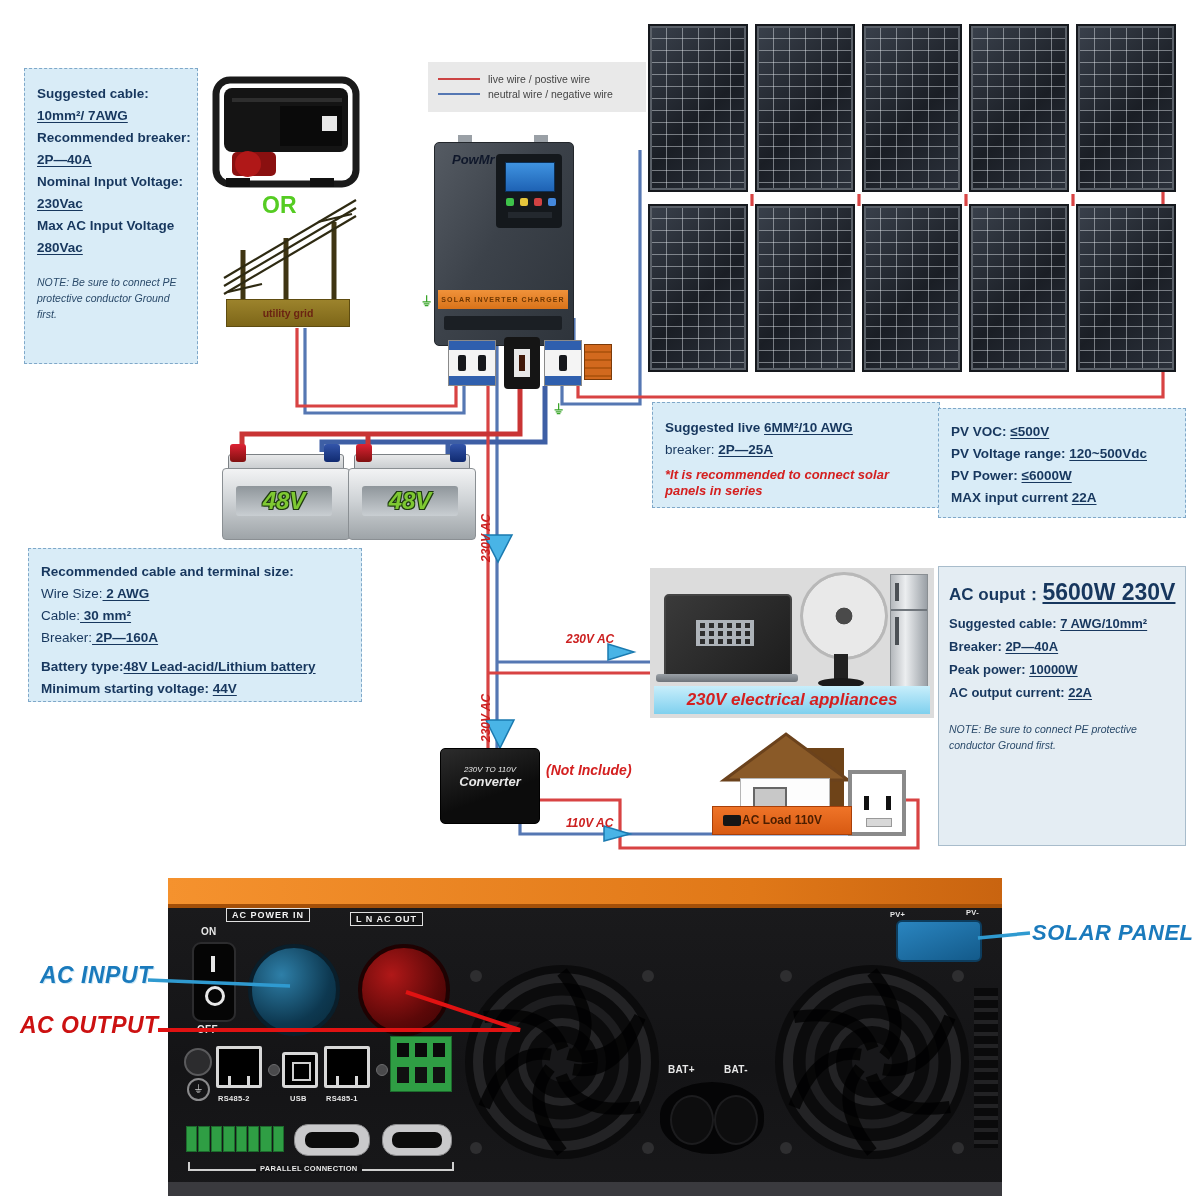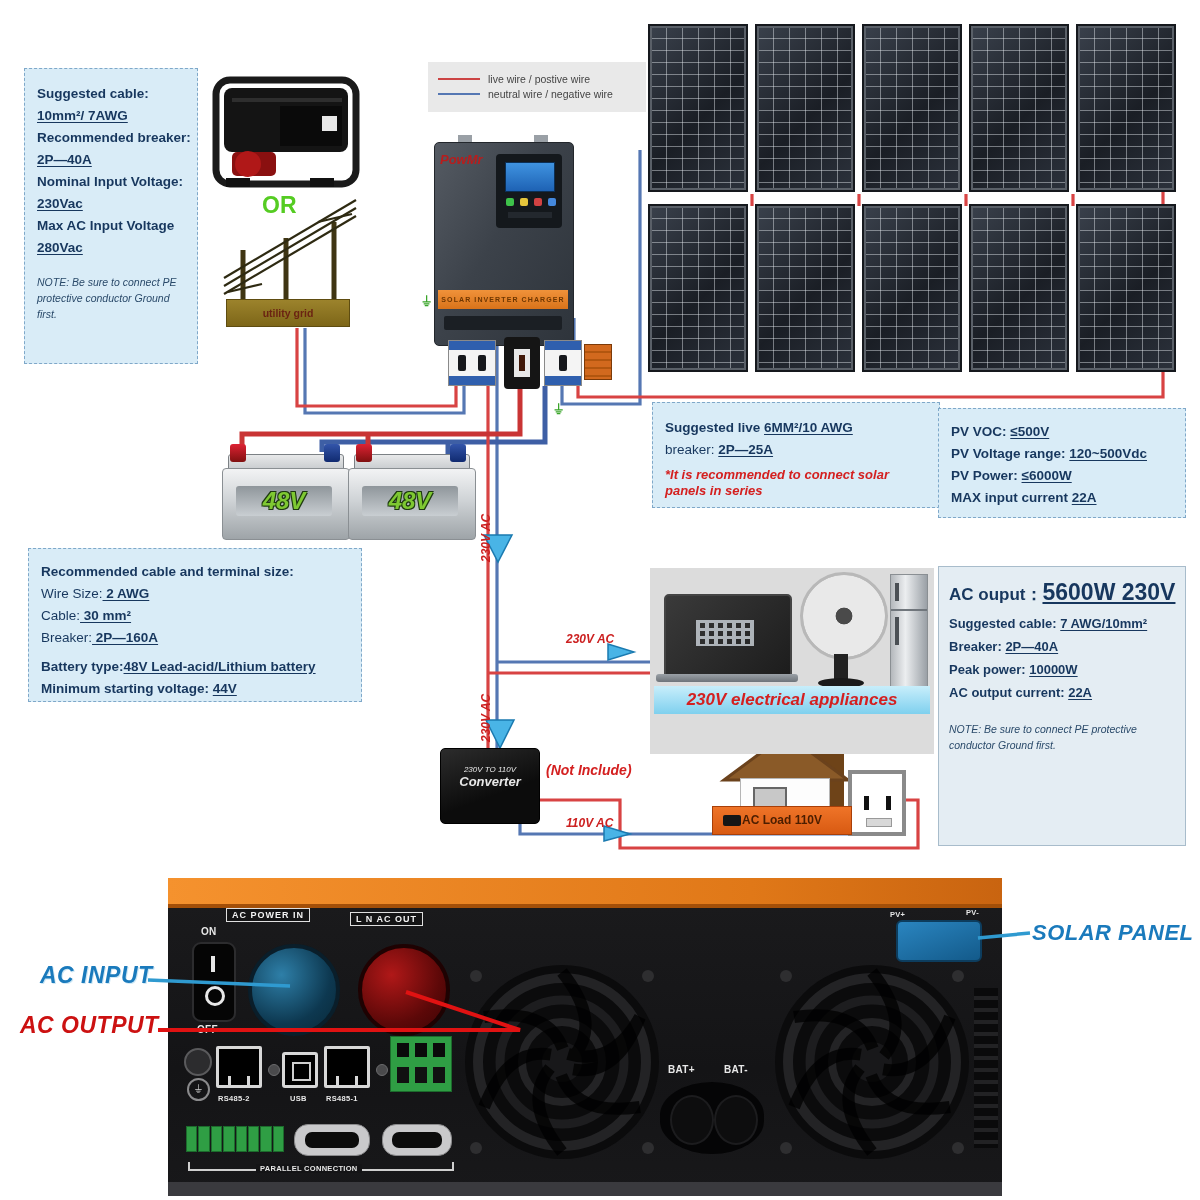--- a/index.html
+++ b/index.html
@@ -161,21 +161,21 @@
 </svg>
 <div class="abs" style="left:262px;top:192px;z-index:2;font-size:23px;font-weight:bold;color:#55cc22">OR</div>
 <div class="abs" style="left:226px;top:299px;width:122px;height:26px;z-index:2;background:linear-gradient(180deg,#9c832c,#7d6618);
      border:1px solid #5e4c10;color:#6b2312;font-weight:bold;font-size:10.5px;text-align:center;line-height:26px">utility grid</div>
 
 <div class="abs" style="left:434px;top:142px;width:138px;height:202px;z-index:2">
   <div class="abs" style="left:24px;top:-7px;width:14px;height:9px;background:#9aa0a6"></div>
   <div class="abs" style="left:100px;top:-7px;width:14px;height:9px;background:#9aa0a6"></div>
   <div class="abs" style="left:0;top:0;width:138px;height:202px;border-radius:5px;border:1px solid #23272c;
        background:linear-gradient(120deg,#555b63 0%,#3c424a 45%,#2e343b 100%)"></div>
-  <div class="abs" style="left:6px;top:10px;font-size:13px;font-weight:bold;font-style:italic;color:#b91c1c">PowMr</div>
+  <div class="abs" style="left:18px;top:10px;font-size:13px;font-weight:bold;font-style:italic;color:#0f172a">PowMr</div>
   <div class="abs" style="left:62px;top:12px;width:66px;height:74px;background:#14181c;border-radius:4px">
     <div class="abs" style="left:9px;top:8px;width:48px;height:28px;background:linear-gradient(#3f93e0,#1e62b4);border:1px solid #0c2f55"></div>
     <div class="abs" style="left:10px;top:44px;width:8px;height:8px;border-radius:2px;background:#3ec24a"></div>
     <div class="abs" style="left:24px;top:44px;width:8px;height:8px;border-radius:2px;background:#e6c63c"></div>
     <div class="abs" style="left:38px;top:44px;width:8px;height:8px;border-radius:2px;background:#d24242"></div>
     <div class="abs" style="left:52px;top:44px;width:8px;height:8px;border-radius:2px;background:#4488dd"></div>
     <div class="abs" style="left:12px;top:58px;width:44px;height:6px;background:#23282e"></div>
   </div>
   <div class="abs" style="left:4px;top:148px;width:130px;height:19px;background:linear-gradient(180deg,#f0923a,#d9731a);
        color:#6e3600;font-size:7px;font-weight:bold;letter-spacing:1.1px;text-align:center;line-height:19px">SOLAR INVERTER CHARGER</div>
@@ -239,21 +239,21 @@
 
 <div class="infobox" style="left:28px;top:548px;width:334px;height:154px;padding-top:8px">
   <div class="ln">Recommended cable and terminal size:</div>
   <div class="ln" style="font-weight:normal"><span>Wire Size:</span><span class="u" style="font-weight:bold"> 2 AWG</span></div>
   <div class="ln" style="font-weight:normal"><span>Cable:</span><span class="u" style="font-weight:bold"> 30 mm²</span></div>
   <div class="ln" style="font-weight:normal"><span>Breaker:</span><span class="u" style="font-weight:bold"> 2P—160A</span></div>
   <div class="ln" style="margin-top:14px"><span>Battery type:</span><span class="u">48V Lead-acid/Lithium battery</span></div>
   <div class="ln"><span>Minimum starting voltage: </span><span class="u">44V</span></div>
 </div>
 
-<div class="abs" style="left:650px;top:568px;width:284px;height:186px;background:#dcdcdc;z-index:2">
+<div class="abs" style="left:650px;top:568px;width:284px;height:150px;background:#dcdcdc;z-index:2">
   <div class="abs" style="left:14px;top:26px;width:124px;height:82px;background:linear-gradient(135deg,#3a3a3a,#1c1c1c);border-radius:5px;border:2px solid #444">
     <div class="abs" style="left:30px;top:24px;width:58px;height:26px;background:
       repeating-linear-gradient(to right,#cfd6dd 0 4px,transparent 4px 9px),
       repeating-linear-gradient(to bottom,#cfd6dd 0 3px,transparent 3px 8px);opacity:.8"></div>
   </div>
   <div class="abs" style="left:6px;top:106px;width:142px;height:8px;background:linear-gradient(#9aa0a6,#6e747a);border-radius:3px"></div>
   <div class="abs" style="left:150px;top:4px;width:82px;height:82px;border-radius:50%;background:radial-gradient(circle at 50% 50%, #4a4a4a 0 14%, #e9e9e9 15% 70%, #c9c9c9 71% 100%);border:3px solid #b8b8b8"></div>
   <div class="abs" style="left:184px;top:86px;width:14px;height:26px;background:#222"></div>
   <div class="abs" style="left:168px;top:110px;width:46px;height:10px;background:#1a1a1a;border-radius:50%"></div>
   <div class="abs" style="left:240px;top:6px;width:36px;height:112px;background:linear-gradient(90deg,#b4b8bc,#eceef0 40%,#9aa0a6);border:1px solid #8a8f93">

